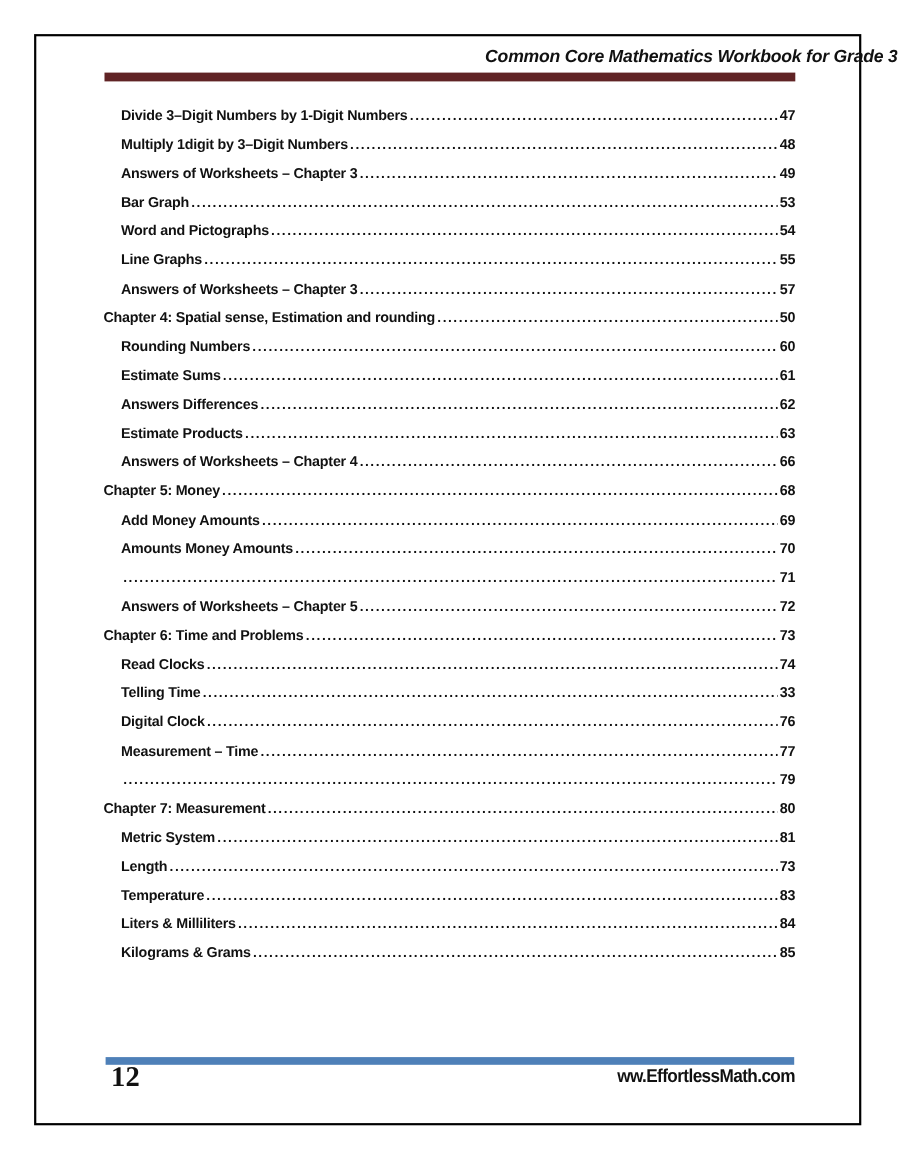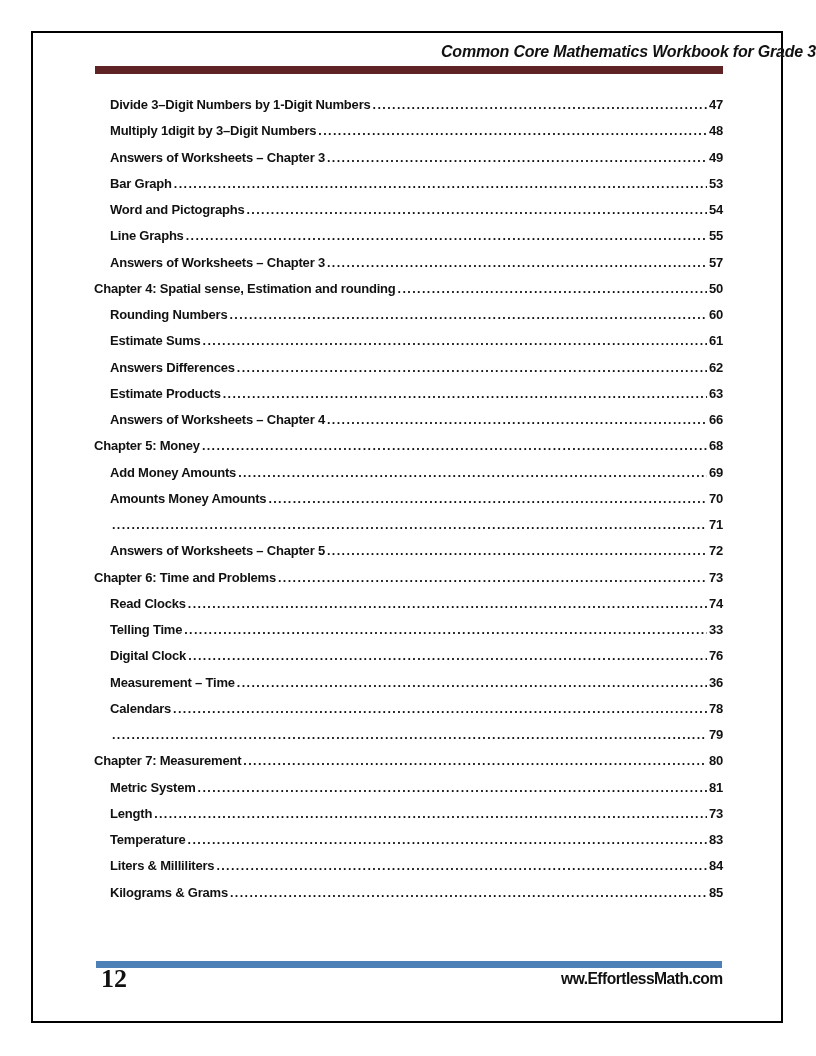--- a/index.html
+++ b/index.html
@@ -223,28 +223,23 @@
 
   <div class="toc-row section">
     <span class="toc-label">Digital Clock</span>
     <span class="toc-dots"></span>
     <span class="toc-page">76</span>
   </div>
 
   <div class="toc-row section">
     <span class="toc-label">Measurement – Time</span>
     <span class="toc-dots"></span>
-    <span class="toc-page">36</span>
-  </div>
-
-  <div class="toc-row section">
-    <span class="toc-label">Calendars</span>
-    <span class="toc-dots"></span>
-    <span class="toc-page">78</span>
-  </div>
+    <span class="toc-page">77</span>
+  </div>
+
 
   <div class="toc-row section">
     <span class="toc-dots"></span>
     <span class="toc-page">79</span>
   </div>
 
   <div class="toc-row chapter">
     <span class="toc-label">Chapter 7: Measurement</span>
     <span class="toc-dots"></span>
     <span class="toc-page">80</span>

